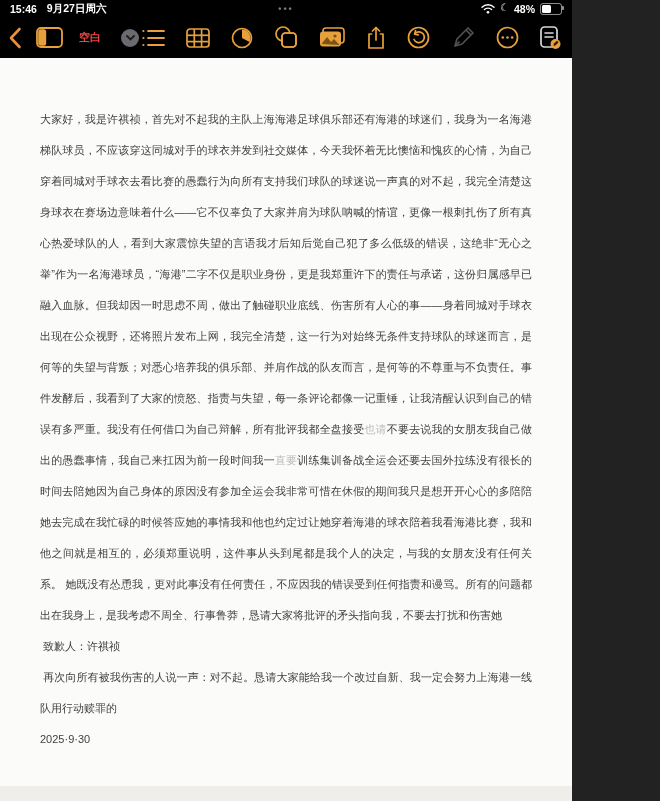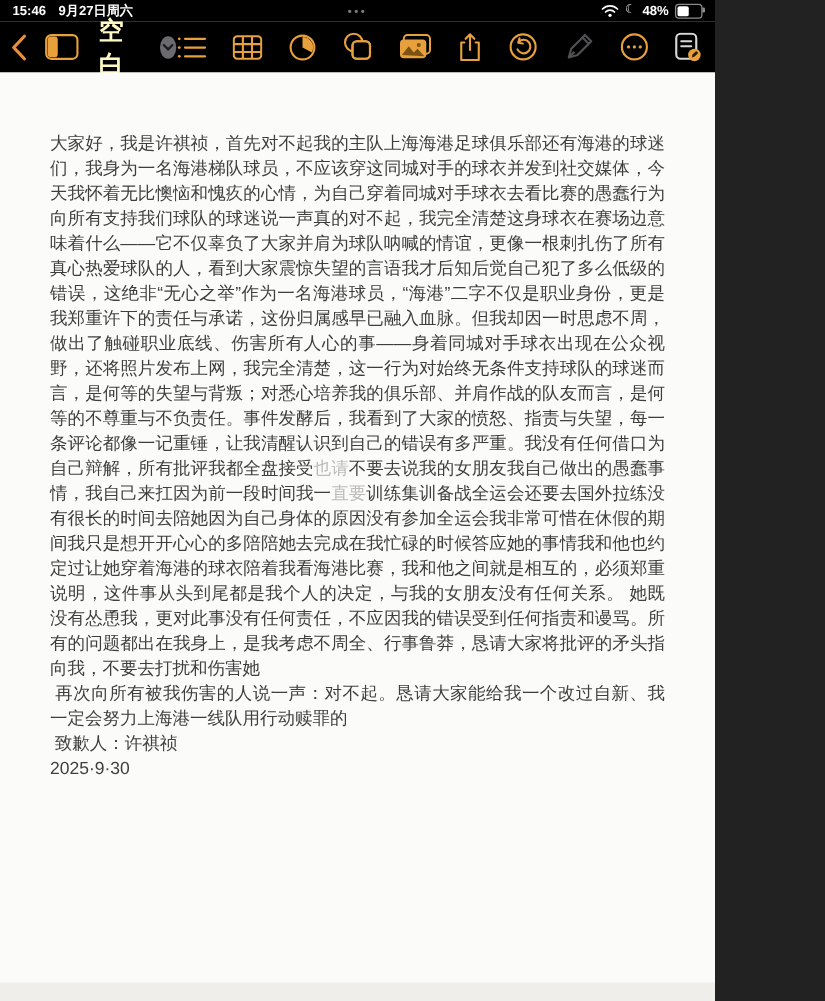--- a/index.html
+++ b/index.html
@@ -22,29 +22,29 @@
   .battery .fill{position:absolute;left:1px;top:1px;bottom:1px;width:9px;background:#fff;border-radius:1.5px;}
   .battery .nub{position:absolute;right:-3px;top:2.5px;width:2px;height:4px;background:rgba(255,255,255,.55);border-radius:0 1px 1px 0;}
   
   .toolbar{
     position:absolute;top:17px;left:0;right:0;height:41px;background:#000;
     display:flex;align-items:center;padding:0 10px 0 8px;box-sizing:border-box;
   }
   .tb-left{display:flex;align-items:center;gap:14px;}
   .tb-right{margin-left:auto;display:flex;align-items:center;gap:21px;}
   .tbtn{display:flex;align-items:center;justify-content:center;background:none;border:none;padding:0;cursor:pointer;}
-  .note-title{color:#fef9c3;font-size:20px;font-weight:600;margin-left:2px;}
+  .note-title{color:#ef4444;font-size:11px;font-weight:600;margin-left:2px;}
   .dd-circle{width:18px;height:18px;border-radius:50%;background:#6b6b6f;display:flex;align-items:center;justify-content:center;margin-left:6px;}
   
   .page{
     position:absolute;top:58px;left:0;right:0;bottom:0;background:#fbfbfa;
   }
   .note-body{
     padding:46px 40px 0 40px;
-    color:#3e3e3e;font-size:14px;line-height:20px;
+    color:#3e3e3e;font-size:11px;line-height:31px;
     text-align:justify;
   }
   .note-body p{margin:0;}
   .faded{color:#bdbcba;}
   .watermark{
     position:absolute;right:6px;bottom:16px;
     font-size:27px;font-weight:700;color:#3a3a3a;letter-spacing:.5px;
   }
   .bottom-strip{position:absolute;left:0;right:0;bottom:0;height:15px;background:#efeeeb;}
   svg{display:block;}
@@ -202,20 +202,20 @@
             <path d="M13.5 20 L14 17.5 L17 14.8 L18.6 16.3 L15.7 19.2 Z" fill="#2a1c05"></path>
           </svg>
         </span>
       </button>
     </div>
   </div>
 
   <div class="page">
     <div class="note-body">
         <p><span>大家好，我是许祺祯，首先对不起我的主队上海海港足球俱乐部还有海港的球迷们，我身为一名海港梯队球员，不应该穿这同城对手的球衣并发到社交媒体，今天我怀着无比懊恼和愧疚的心情，为自己穿着同城对手球衣去看比赛的愚蠢行为向所有支持我们球队的球迷说一声真的对不起，我完全清楚这身球衣在赛场边意味着什么——它不仅辜负了大家并肩为球队呐喊的情谊，更像一根刺扎伤了所有真心热爱球队的人，看到大家震惊失望的言语我才后知后觉自己犯了多么低级的错误，这绝非“无心之举”作为一名海港球员，“海港”二字不仅是职业身份，更是我郑重许下的责任与承诺，这份归属感早已融入血脉。但我却因一时思虑不周，做出了触碰职业底线、伤害所有人心的事——身着同城对手球衣出现在公众视野，还将照片发布上网，我完全清楚，这一行为对始终无条件支持球队的球迷而言，是何等的失望与背叛；对悉心培养我的俱乐部、并肩作战的队友而言，是何等的不尊重与不负责任。事件发酵后，我看到了大家的愤怒、指责与失望，每一条评论都像一记重锤，让我清醒认识到自己的错误有多严重。我没有任何借口为自己辩解，所有批评我都全盘接受</span><span class="faded">也请</span><span>不要去说我的女朋友我自己做出的愚蠢事情，我自己来扛因为前一段时间我一</span><span class="faded">直要</span><span>训练集训备战全运会还要去国外拉练没有很长的时间去陪她因为自己身体的原因没有参加全运会我非常可惜在休假的期间我只是想开开心心的多陪陪她去完成在我忙碌的时候答应她的事情我和他也约定过让她穿着海港的球衣陪着我看海港比赛，我和他之间就是相互的，必须郑重说明，这件事从头到尾都是我个人的决定，与我的女朋友没有任何关系。 她既没有怂恿我，更对此事没有任何责任，不应因我的错误受到任何指责和谩骂。所有的问题都出在我身上，是我考虑不周全、行事鲁莽，恳请大家将批评的矛头指向我，不要去打扰和伤害她</span></p>
+        <p><span>&nbsp;致歉人：许祺祯</span></p>
         <p><span>&nbsp;再次向所有被我伤害的人说一声：对不起。恳请大家能给我一个改过自新、我一定会努力上海港一线队用行动赎罪的</span></p>
-        <p><span>&nbsp;致歉人：许祺祯</span></p>
         <p><span>2025·9·30</span></p>
       </div>
     <div class="bottom-strip"></div>
   </div>
 
 </div>
 
 </body></html>

